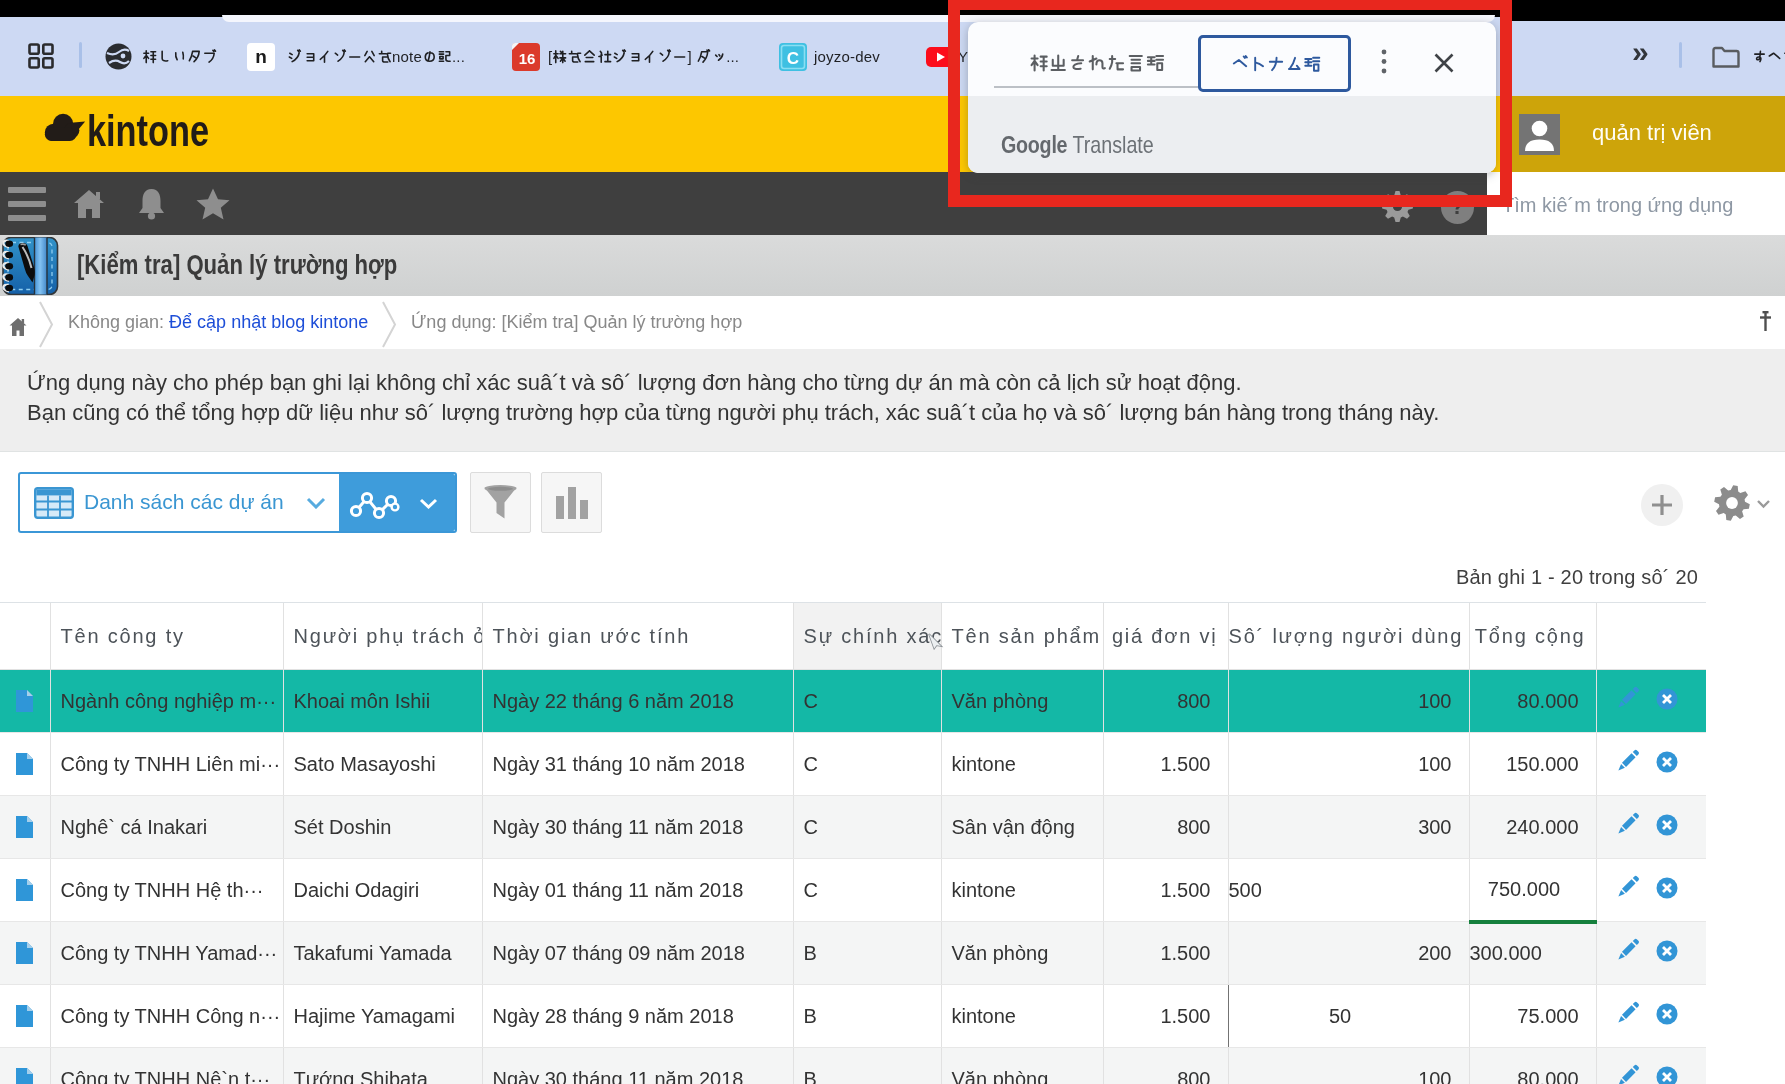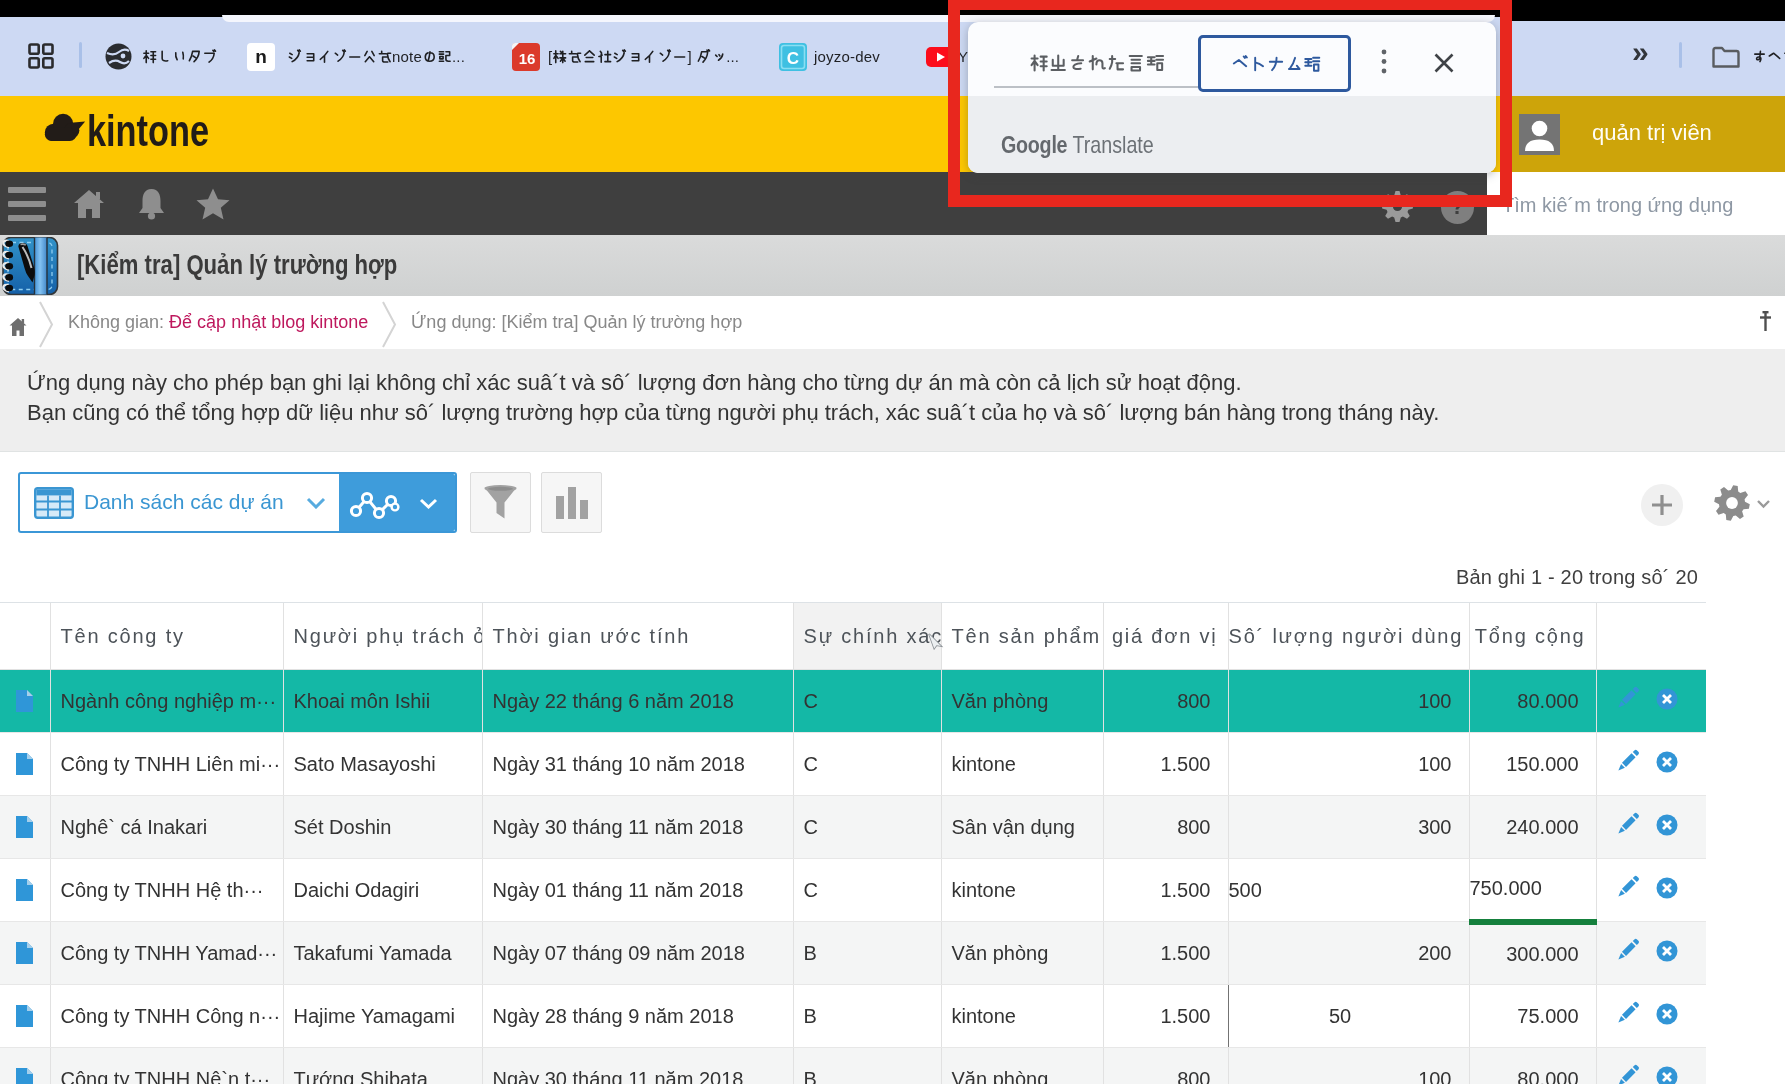--- a/index.html
+++ b/index.html
@@ -183,21 +183,21 @@
 </svg>
 <div class="abs" style="left:77px;top:249px;font-size:28px;font-weight:bold;color:#3b3b3b;transform:scaleX(.79);transform-origin:0 0">[Kiểm tra] Quản lý trường hợp</div>
 <div class="abs" style="left:0;top:296px;width:1785px;height:53px;background:#fff"></div>
 <svg class="abs" style="left:9px;top:317px" width="18" height="20" viewBox="0 0 18 20">
 <path d="M9 1 L0.5 8.5 H3 V19 H7.5 V13.5 H10.5 V19 H15 V8.5 H17.5 Z" fill="#6e6e6e"></path>
 <rect x="12.7" y="2" width="2.4" height="4" fill="#6e6e6e"></rect>
     </svg>
 <svg class="abs" style="left:38px;top:301px" width="17" height="47" viewBox="0 0 17 47">
 <path d="M2 1 L14 23.5 L2 46" fill="none" stroke="#d4d4d4" stroke-width="2"></path>
     </svg>
-<div class="abs" style="left:68px;top:312px;font-size:18px;color:#888">Không gian:&nbsp;<span style="color:#be185d">Để cập nhật blog kintone</span></div>
+<div class="abs" style="left:68px;top:312px;font-size:18px;color:#888">Không gian:&nbsp;<span style="color:#1d4ed8">Để cập nhật blog kintone</span></div>
 <svg class="abs" style="left:381px;top:301px" width="17" height="47" viewBox="0 0 17 47">
 <path d="M2 1 L14 23.5 L2 46" fill="none" stroke="#d4d4d4" stroke-width="2"></path>
     </svg>
 <div class="abs" style="left:411px;top:312px;font-size:18px;color:#888">Ứng dụng: [Kiểm tra] Quản lý trường hợp</div>
 <svg class="abs" style="left:1758px;top:310px" width="15" height="23" viewBox="0 0 15 23">
 <g stroke="#4f4f4f" stroke-width="2.4" fill="none">
         <path d="M7.5 2 V21"></path>
         <path d="M2 7.5 H13"></path>
         <path d="M4.5 2.2 H10.5"></path>
       </g>
@@ -338,21 +338,21 @@
           <td style="border-bottom:1px solid #e7e7e7;border-left:none">
             <svg width="17" height="22" viewBox="0 0 17 22" style="display:block;margin:0 auto">
 <path d="M0 0 H11 L17 6 V22 H0 Z" fill="#2f96d8"></path>
               <path d="M11 0 L11 6 L17 6 Z" fill="#a5cfeb"></path>
             </svg>
           </td>
           <td style="border-bottom:1px solid #e7e7e7;border-left:1px solid #e1e1e1;padding-left:10px;white-space:nowrap;overflow:hidden">Nghê` cá Inakari</td>
           <td style="border-bottom:1px solid #e7e7e7;border-left:1px solid #e1e1e1;padding-left:10px;white-space:nowrap;overflow:hidden">Sét Doshin</td>
           <td style="border-bottom:1px solid #e7e7e7;border-left:1px solid #e1e1e1;padding-left:10px;white-space:nowrap;overflow:hidden">Ngày 30 tháng 11 năm 2018</td>
           <td style="border-bottom:1px solid #e7e7e7;border-left:1px solid #e1e1e1;padding-left:10px">C</td>
-          <td style="border-bottom:1px solid #e7e7e7;border-left:1px solid #e1e1e1;padding-left:10px;white-space:nowrap;overflow:hidden">Sân vận dụng</td>
+          <td style="border-bottom:1px solid #e7e7e7;border-left:1px solid #e1e1e1;padding-left:10px;white-space:nowrap;overflow:hidden">Sân vận động</td>
           <td style="border-bottom:1px solid #e7e7e7;border-left:1px solid #e1e1e1;text-align:right;padding-right:17px">800</td>
           <td style="border-bottom:1px solid #e7e7e7;border-left:1px solid #e1e1e1;text-align:right;padding-right:17px">300</td>
           <td style="border-bottom:1px solid #e7e7e7;border-left:1px solid #e1e1e1;text-align:right;padding-right:17px">240.000</td>
           <td style="border-bottom:1px solid #e7e7e7;border-left:1px solid #e1e1e1;text-align:center;white-space:nowrap;padding-right:10px"><span style="display:inline-block;vertical-align:middle"><svg width="27" height="27" viewBox="0 0 24 24">
 <path d="M6.2 13.2 L14.7 4.7 L18.3 8.3 L9.8 16.8 Z" fill="#3295d6"></path>
 <path d="M15.8 3.6 L17.2 2.2 Q18.4 1 19.6 2.2 L20.8 3.4 Q22 4.6 20.8 5.8 L19.4 7.2 Z" fill="#3295d6"></path>
 <path d="M5.4 14.2 L8.8 17.6 L3 20 Z" fill="#3295d6"></path>
               </svg></span><span style="display:inline-block;width:14px"></span><span style="display:inline-block;vertical-align:middle"><svg width="22" height="22" viewBox="0 0 22 22">
                 <circle cx="11" cy="11" r="10.5" fill="#3295d6"></circle>
 <path d="M7 7 L15 15 M15 7 L7 15" stroke="#fff" stroke-width="2.8" fill="none"></path>
@@ -365,21 +365,21 @@
               <path d="M11 0 L11 6 L17 6 Z" fill="#a5cfeb"></path>
             </svg>
           </td>
           <td style="border-bottom:1px solid #e7e7e7;border-left:1px solid #e1e1e1;padding-left:10px;white-space:nowrap;overflow:hidden">Công ty TNHH Hệ th···</td>
           <td style="border-bottom:1px solid #e7e7e7;border-left:1px solid #e1e1e1;padding-left:10px;white-space:nowrap;overflow:hidden">Daichi Odagiri</td>
           <td style="border-bottom:1px solid #e7e7e7;border-left:1px solid #e1e1e1;padding-left:10px;white-space:nowrap;overflow:hidden">Ngày 01 tháng 11 năm 2018</td>
           <td style="border-bottom:1px solid #e7e7e7;border-left:1px solid #e1e1e1;padding-left:10px">C</td>
           <td style="border-bottom:1px solid #e7e7e7;border-left:1px solid #e1e1e1;padding-left:10px;white-space:nowrap;overflow:hidden">kintone</td>
           <td style="border-bottom:1px solid #e7e7e7;border-left:1px solid #e1e1e1;text-align:right;padding-right:17px">1.500</td>
           <td style="border-bottom:1px solid #e7e7e7;border-left:1px solid #e1e1e1;padding-right:17px">500</td>
-          <td style="border-bottom:6px solid #15803d;border-left:1px solid #e1e1e1;text-align:left;padding-right:17px">750.000</td>
+          <td style="border-bottom:4px solid #15803d;border-left:1px solid #e1e1e1;text-align:center;padding-right:17px">750.000</td>
           <td style="border-bottom:1px solid #e7e7e7;border-left:1px solid #e1e1e1;text-align:center;white-space:nowrap;padding-right:10px"><span style="display:inline-block;vertical-align:middle"><svg width="27" height="27" viewBox="0 0 24 24">
 <path d="M6.2 13.2 L14.7 4.7 L18.3 8.3 L9.8 16.8 Z" fill="#3295d6"></path>
 <path d="M15.8 3.6 L17.2 2.2 Q18.4 1 19.6 2.2 L20.8 3.4 Q22 4.6 20.8 5.8 L19.4 7.2 Z" fill="#3295d6"></path>
 <path d="M5.4 14.2 L8.8 17.6 L3 20 Z" fill="#3295d6"></path>
               </svg></span><span style="display:inline-block;width:14px"></span><span style="display:inline-block;vertical-align:middle"><svg width="22" height="22" viewBox="0 0 22 22">
                 <circle cx="11" cy="11" r="10.5" fill="#3295d6"></circle>
 <path d="M7 7 L15 15 M15 7 L7 15" stroke="#fff" stroke-width="2.8" fill="none"></path>
               </svg></span></td>
         </tr>
         <tr style="height:63px;background:#f4f5f5">
@@ -389,21 +389,21 @@
               <path d="M11 0 L11 6 L17 6 Z" fill="#a5cfeb"></path>
             </svg>
           </td>
           <td style="border-bottom:1px solid #e7e7e7;border-left:1px solid #e1e1e1;padding-left:10px;white-space:nowrap;overflow:hidden">Công ty TNHH Yamad···</td>
           <td style="border-bottom:1px solid #e7e7e7;border-left:1px solid #e1e1e1;padding-left:10px;white-space:nowrap;overflow:hidden">Takafumi Yamada</td>
           <td style="border-bottom:1px solid #e7e7e7;border-left:1px solid #e1e1e1;padding-left:10px;white-space:nowrap;overflow:hidden">Ngày 07 tháng 09 năm 2018</td>
           <td style="border-bottom:1px solid #e7e7e7;border-left:1px solid #e1e1e1;padding-left:10px">B</td>
           <td style="border-bottom:1px solid #e7e7e7;border-left:1px solid #e1e1e1;padding-left:10px;white-space:nowrap;overflow:hidden">Văn phòng</td>
           <td style="border-bottom:1px solid #e7e7e7;border-left:1px solid #e1e1e1;text-align:right;padding-right:17px">1.500</td>
           <td style="border-bottom:1px solid #e7e7e7;border-left:1px solid #e1e1e1;text-align:right;padding-right:17px">200</td>
-          <td style="border-bottom:1px solid #e7e7e7;border-left:1px solid #e1e1e1;text-align:right;padding-right:17px">300.000</td>
+          <td style="border-bottom:1px solid #e7e7e7;border-left:1px solid #e1e1e1;padding-right:17px">300.000</td>
           <td style="border-bottom:1px solid #e7e7e7;border-left:1px solid #e1e1e1;text-align:center;white-space:nowrap;padding-right:10px"><span style="display:inline-block;vertical-align:middle"><svg width="27" height="27" viewBox="0 0 24 24">
 <path d="M6.2 13.2 L14.7 4.7 L18.3 8.3 L9.8 16.8 Z" fill="#3295d6"></path>
 <path d="M15.8 3.6 L17.2 2.2 Q18.4 1 19.6 2.2 L20.8 3.4 Q22 4.6 20.8 5.8 L19.4 7.2 Z" fill="#3295d6"></path>
 <path d="M5.4 14.2 L8.8 17.6 L3 20 Z" fill="#3295d6"></path>
               </svg></span><span style="display:inline-block;width:14px"></span><span style="display:inline-block;vertical-align:middle"><svg width="22" height="22" viewBox="0 0 22 22">
                 <circle cx="11" cy="11" r="10.5" fill="#3295d6"></circle>
 <path d="M7 7 L15 15 M15 7 L7 15" stroke="#fff" stroke-width="2.8" fill="none"></path>
               </svg></span></td>
         </tr>
         <tr style="height:63px;background:#fff">

